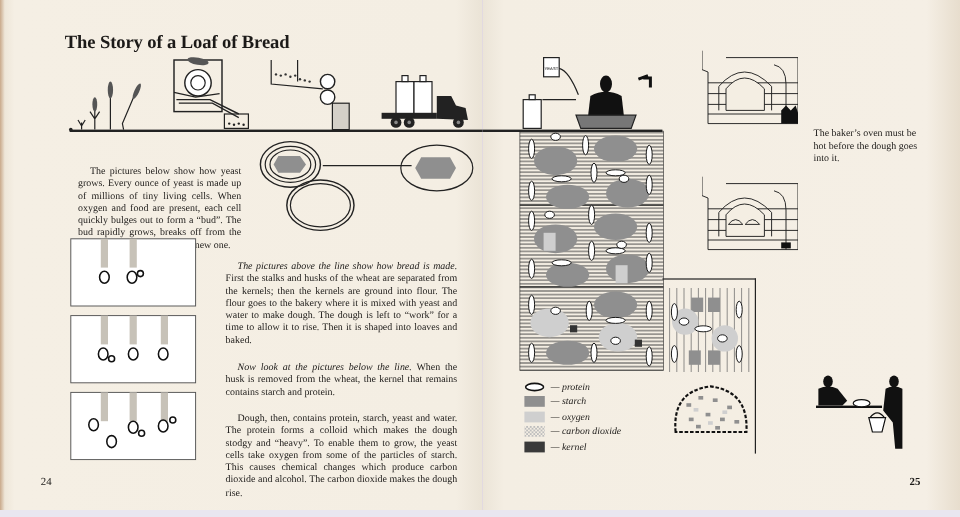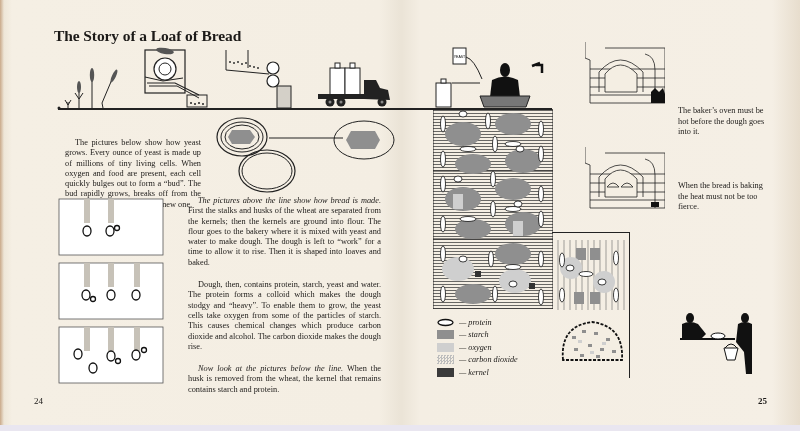--- a/index.html
+++ b/index.html
@@ -124,21 +124,20 @@
         <line x1="5" y1="36" x2="80" y2="36"></line>
         <line x1="5" y1="45" x2="80" y2="45"></line>
         <line x1="5" y1="53" x2="80" y2="53"></line>
       <path d="M20 50 L20 32 Q35 14 52 32 L52 50 Z" fill="#f4eee3"></path>
       <path d="M14 50 L14 30 Q35 6 58 30 L58 50"></path>
       <path d="M60 12 Q70 14 70 28 L70 61"></path>
       <path d="M22 40 Q28 32 34 40 Z M36 40 Q42 32 48 40 Z"></path>
     </g>
     <rect x="66" y="55" width="8" height="5" fill="#111"></rect>
   </svg>
-  <div class="caption" style="left:678px;top:181px;width:92px;">When the bread is baking the heat must not be too fierce.</div>
 
   <svg style="left:215px;top:115px" width="180" height="80" viewBox="0 0 180 80">
     <g stroke="#222" fill="none">
       <ellipse cx="27" cy="22" rx="25" ry="19" stroke-width="1.2"></ellipse>
       <ellipse cx="27" cy="22" rx="21" ry="15"></ellipse>
       <ellipse cx="27" cy="22" rx="17" ry="12"></ellipse>
       <path d="M54 23 L128 23"></path>
       <ellipse cx="52" cy="56" rx="28" ry="21" stroke-width="1.2"></ellipse>
       <ellipse cx="52" cy="56" rx="25" ry="18"></ellipse>
       <ellipse cx="149" cy="25" rx="30" ry="19"></ellipse>
@@ -177,24 +176,24 @@
         <ellipse cx="78" cy="97" rx="4" ry="5"></ellipse>
       <ellipse cx="20" cy="156" rx="4" ry="5"></ellipse>
         <ellipse cx="35" cy="170" rx="4" ry="5"></ellipse>
         <ellipse cx="53" cy="158" rx="4" ry="5"></ellipse>
         <circle cx="60" cy="163" r="2.5"></circle>
         <ellipse cx="78" cy="157" rx="4" ry="5"></ellipse>
         <circle cx="86" cy="152" r="2.5"></circle>
     </g>
   </svg>
 
-  <div class="para" style="left:176px;top:184px;width:217px;">
+  <div class="para" style="left:176px;top:205px;width:217px;">
     <p><span class="it">The pictures above the line show how bread is made.</span><span> First the stalks and husks of the wheat are separated from the kernels; then the kernels are ground into flour. The flour goes to the bakery where it is mixed with yeast and water to make dough. The dough is left to “work” for a time to allow it to rise. Then it is shaped into loaves and baked.</span></p>
+    <p><span class="it">Now look at the pictures below the line.</span><span> When the husk is removed from the wheat, the kernel that remains contains starch and protein.</span></p>
     <p>Dough, then, contains protein, starch, yeast and water. The protein forms a colloid which makes the dough stodgy and “heavy”. To enable them to grow, the yeast cells take oxygen from some of the particles of starch. This causes chemical changes which produce carbon dioxide and alcohol. The carbon dioxide makes the dough rise.</p>
-    <p><span class="it">Now look at the pictures below the line.</span><span> When the husk is removed from the wheat, the kernel that remains contains starch and protein.</span></p>
   </div>
 
   <svg style="left:433px;top:109px" width="120" height="200" viewBox="0 0 120 200">
     <defs>
       <pattern id="hl" width="4" height="3" patternUnits="userSpaceOnUse">
           <line x1="0" y1="1.5" x2="4" y2="1.5" stroke="#444" stroke-width="0.8"></line>
         </pattern>
     </defs>
     <rect x="0" y="0" width="120" height="200" fill="url(#hl)" stroke="#222"></rect>
     <line x1="0" y1="62" x2="120" y2="62" stroke="#222"></line>

